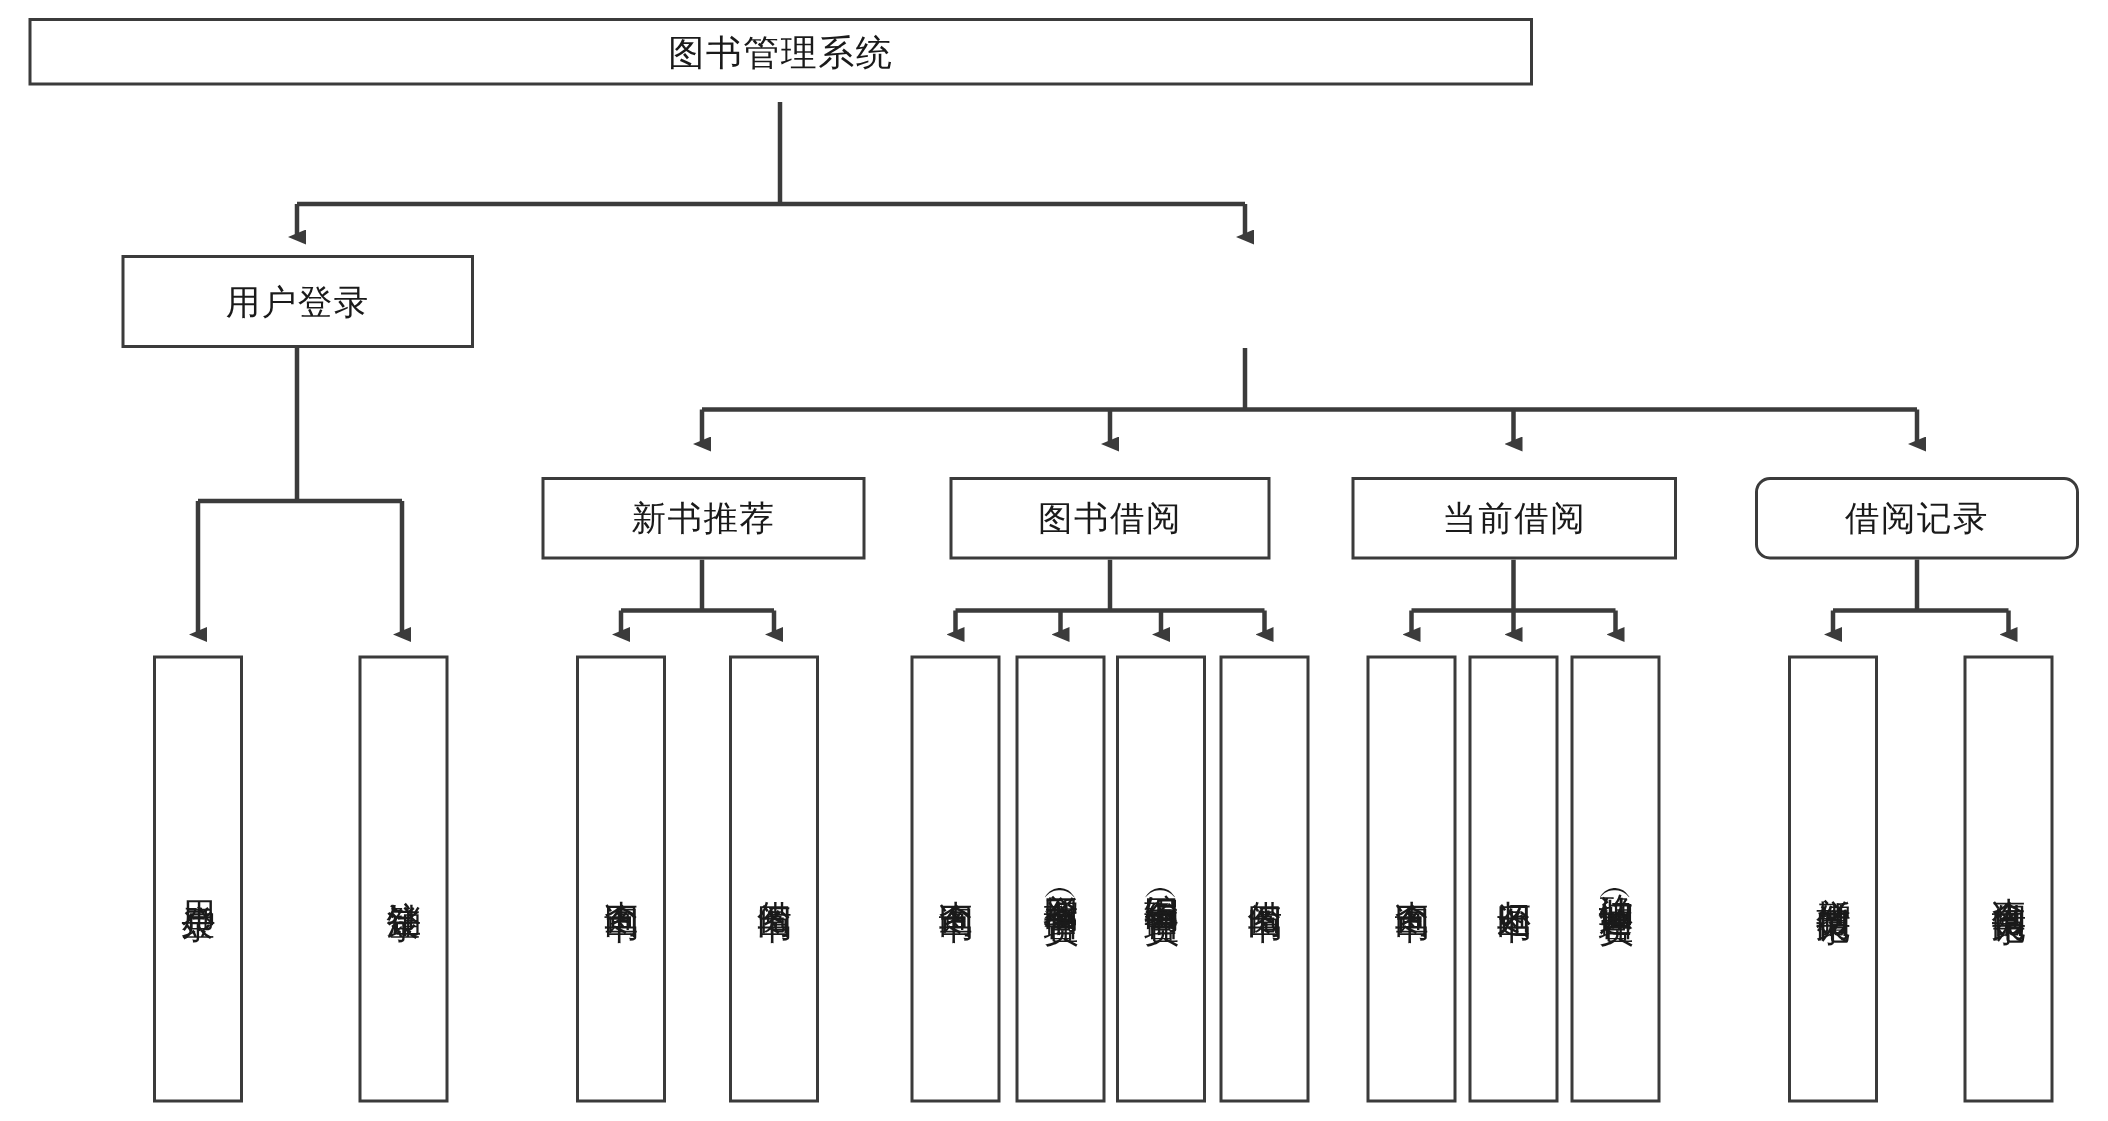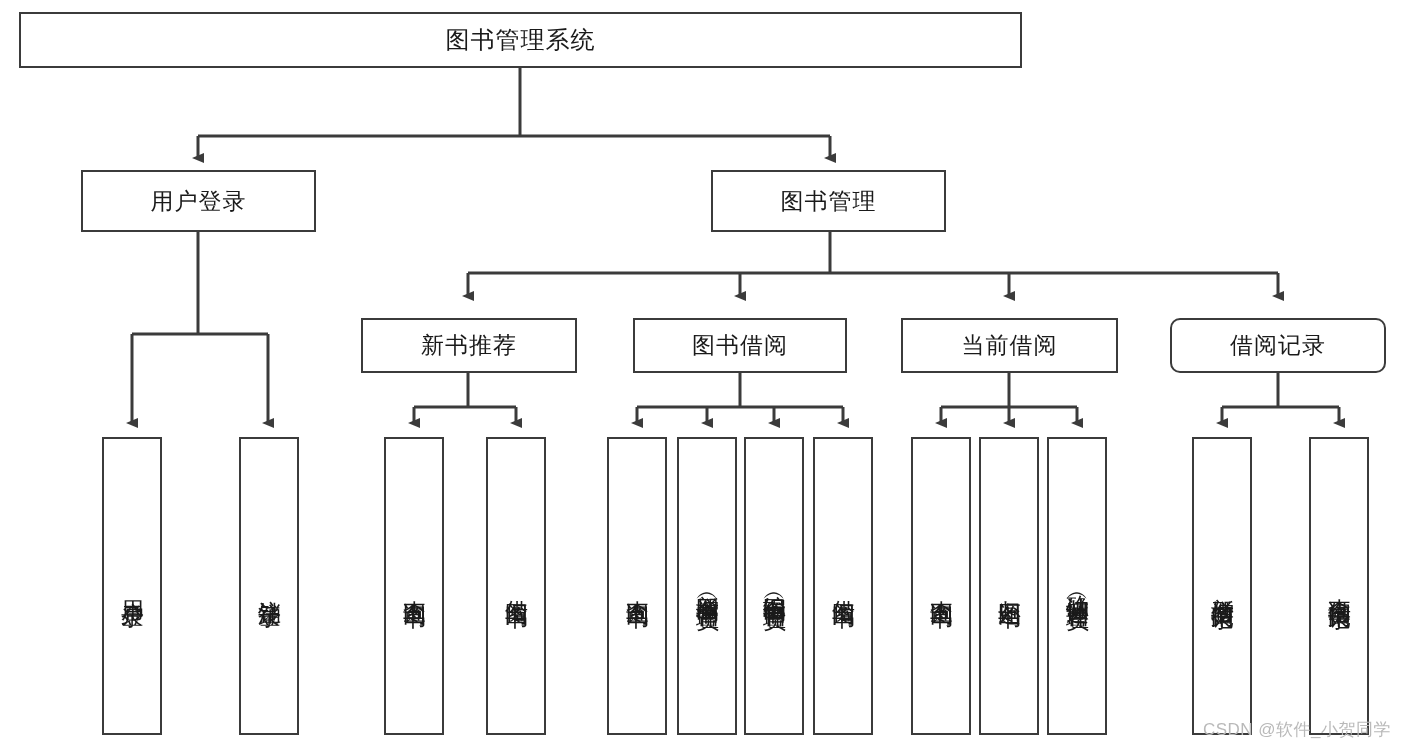--- a/index.html
+++ b/index.html
@@ -118,24 +118,23 @@
       <path d="M1009,407 L1009,423" marker-end="url(#arrow)"></path>
       <path d="M1077,407 L1077,423" marker-end="url(#arrow)"></path>
 
       <path d="M1278,373 L1278,407"></path>
       <path d="M1222,407 L1339,407"></path>
       <path d="M1222,407 L1222,423" marker-end="url(#arrow)"></path>
       <path d="M1339,407 L1339,423" marker-end="url(#arrow)"></path>
     </g>
   </svg>
 
-  <div class="node node-h node-root" style="left:19px; top:12px; width:1003px; height:56px;">图书管理系统</div>
+  <div class="node node-h node-root" style="left:19px; top:12px; width:1003px; height:45px;">图书管理系统</div>
 
   <div class="node node-h" style="left:81px; top:170px; width:235px; height:62px;">用户登录</div>
-  <div class="node node-h" style="left:711px; top:170px; width:235px; height:62px;">图书管理</div>
 
   <div class="node node-h" style="left:361px; top:318px; width:216px; height:55px;text-align:right;">新书推荐</div>
   <div class="node node-h" style="left:633px; top:318px; width:214px; height:55px;">图书借阅</div>
   <div class="node node-h" style="left:901px; top:318px; width:217px; height:55px;">当前借阅</div>
   <div class="node node-h" style="left:1170px; top:318px; width:216px; height:55px;border-radius:10px;">借阅记录</div>
 
   <div class="node node-v" style="left:102px; top:437px; width:60px; height:298px;">
     <span class="vtext">用户登录</span>
   </div>
   <div class="node node-v" style="left:239px; top:437px; width:60px; height:298px;">
@@ -172,14 +171,13 @@
     <span class="vtext">确认归还（管理员）</span>
   </div>
 
   <div class="node node-v" style="left:1192px; top:437px; width:60px; height:298px;">
     <span class="vtext">新增借阅记录</span>
   </div>
   <div class="node node-v" style="left:1309px; top:437px; width:60px; height:298px;">
     <span class="vtext">查询借阅记录</span>
   </div>
 
-  <div class="watermark">CSDN @软件_小贺同学</div>
 </div>
 
 </body></html>

